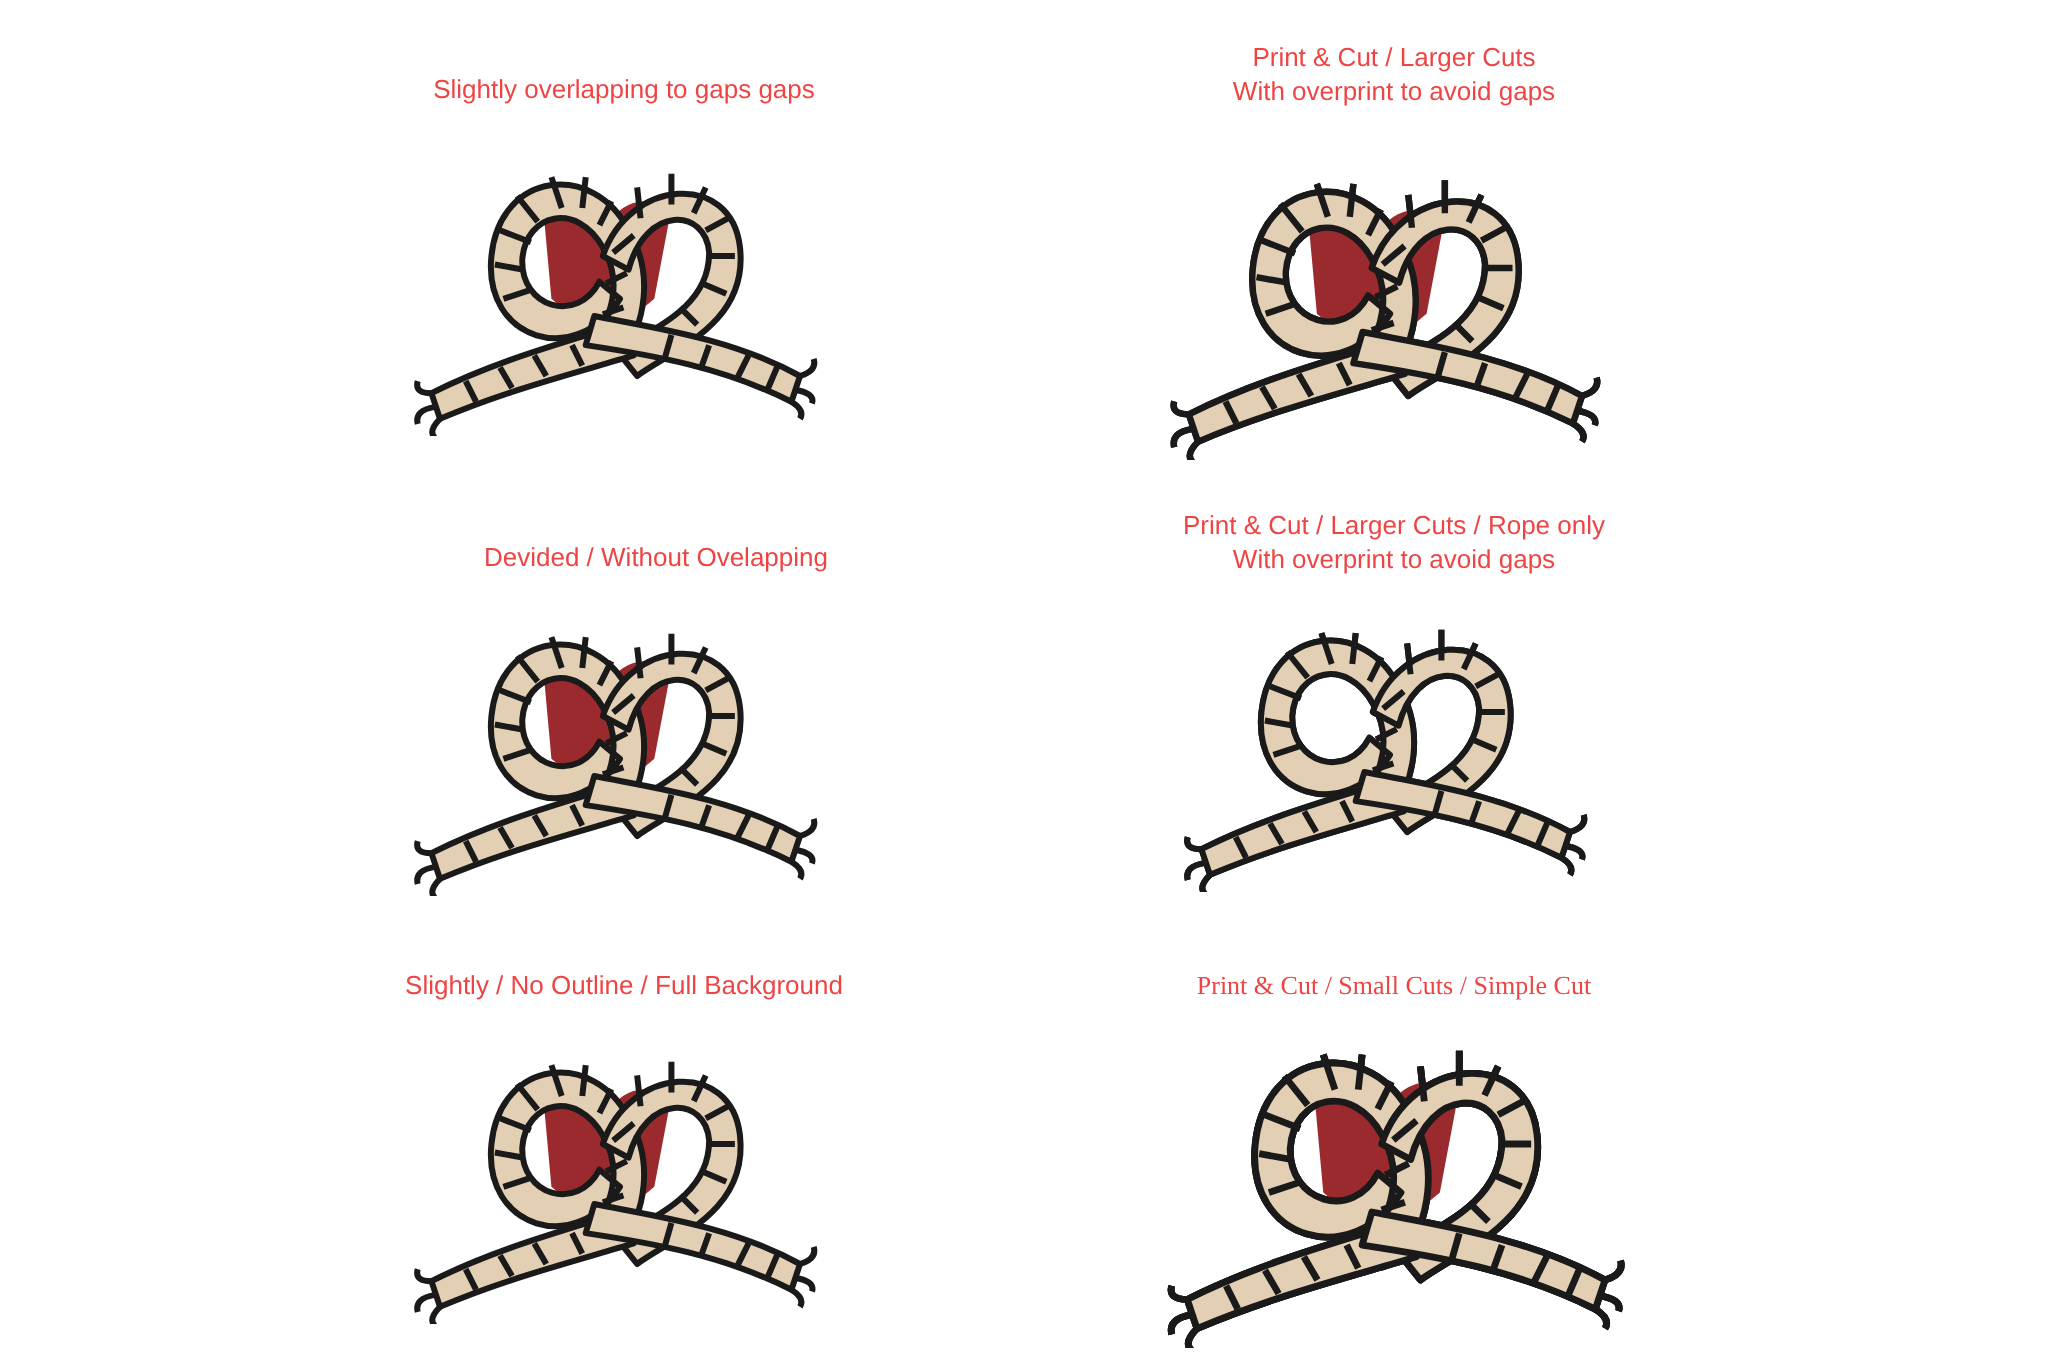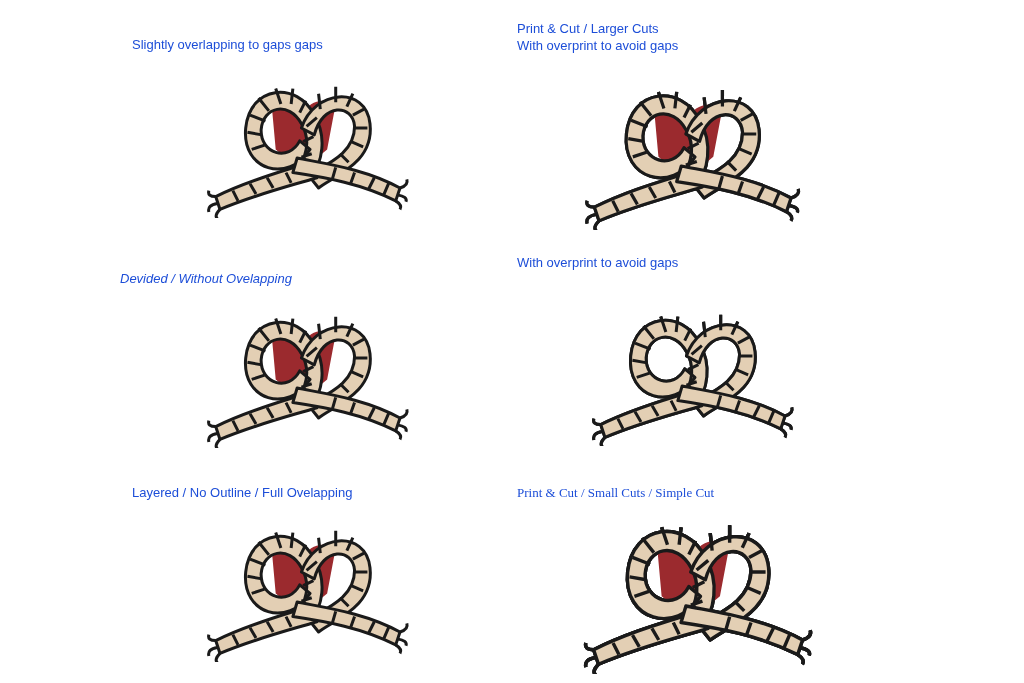--- a/index.html
+++ b/index.html
@@ -1,18 +1,18 @@
 <!DOCTYPE html>
 <html><head>
 <meta charset="utf-8">
 <style>
   html, body { margin:0; padding:0; background:#ffffff; }
   body { width:1024px; height:683px; position:relative; overflow:hidden; font-family:"Liberation Sans", sans-serif; }
   .panel { position:absolute; width:360px; }
-  .caption { text-align:left; font-size:13px; color:#1d4ed8; line-height:17px; }
+  .caption { text-align:center; font-size:13px; color:#ef4444; line-height:17px; }
   .art { position:absolute; }
   svg { display:block; }
 </style>
 </head>
 <body>
 
 <svg width="0" height="0" style="position:absolute">
   <defs>
     <g id="knot-fill">
       <path d="M75 40 Q95 30 110 55 Q125 30 150 42 L140 95 L110 120 L80 95 Z" fill="#9b2a2e"></path>
@@ -62,46 +62,47 @@
 <div class="art" style="left:550px;top:70px;">
   <svg width="290" height="160" viewBox="0 0 240 175">
     <g stroke="#1c3550" stroke-width="9" fill="#1c3550">
         <use href="#knot-rope"></use>
       </g>
     <use href="#knot-fill"></use>
       <use href="#knot-rope"></use>
   </svg>
 </div>
 
-<div class="panel" style="left:120px;top:270px;font-style:italic;">
+<div class="panel" style="left:148px;top:270px;">
   <div class="caption"><span>Devided / Without Ovelapping</span></div>
 </div>
 <div class="art" style="left:180px;top:298px;">
   <svg width="260" height="150" viewBox="0 0 240 175">
     <use href="#knot-fill"></use>
       <use href="#knot-rope"></use>
   </svg>
 </div>
 
 <div class="panel" style="left:517px;top:254px;">
   <div class="caption">
+    <div>Print &amp; Cut / Larger Cuts / Rope only</div>
     <div>With overprint to avoid gaps</div>
   </div>
 </div>
 <div class="art" style="left:550px;top:296px;">
   <svg width="290" height="150" viewBox="0 0 240 175">
     <g stroke="#1c3550" stroke-width="9" fill="#1c3550">
         <use href="#knot-rope"></use>
       </g>
     <use href="#knot-rope"></use>
   </svg>
 </div>
 
 <div class="panel" style="left:132px;top:484px;">
-  <div class="caption"><span>Layered / No Outline / Full Ovelapping</span></div>
+  <div class="caption"><span>Slightly / No Outline / Full Background</span></div>
 </div>
 <div class="art" style="left:180px;top:512px;">
   <svg width="260" height="150" viewBox="0 0 240 175">
     <use href="#knot-fill"></use>
       <use href="#knot-rope"></use>
   </svg>
 </div>
 
 <div class="panel" style="left:517px;top:484px;font-family:Liberation Serif, serif;">
   <div class="caption"><span>Print &amp; Cut / Small Cuts / Simple Cut</span></div>

